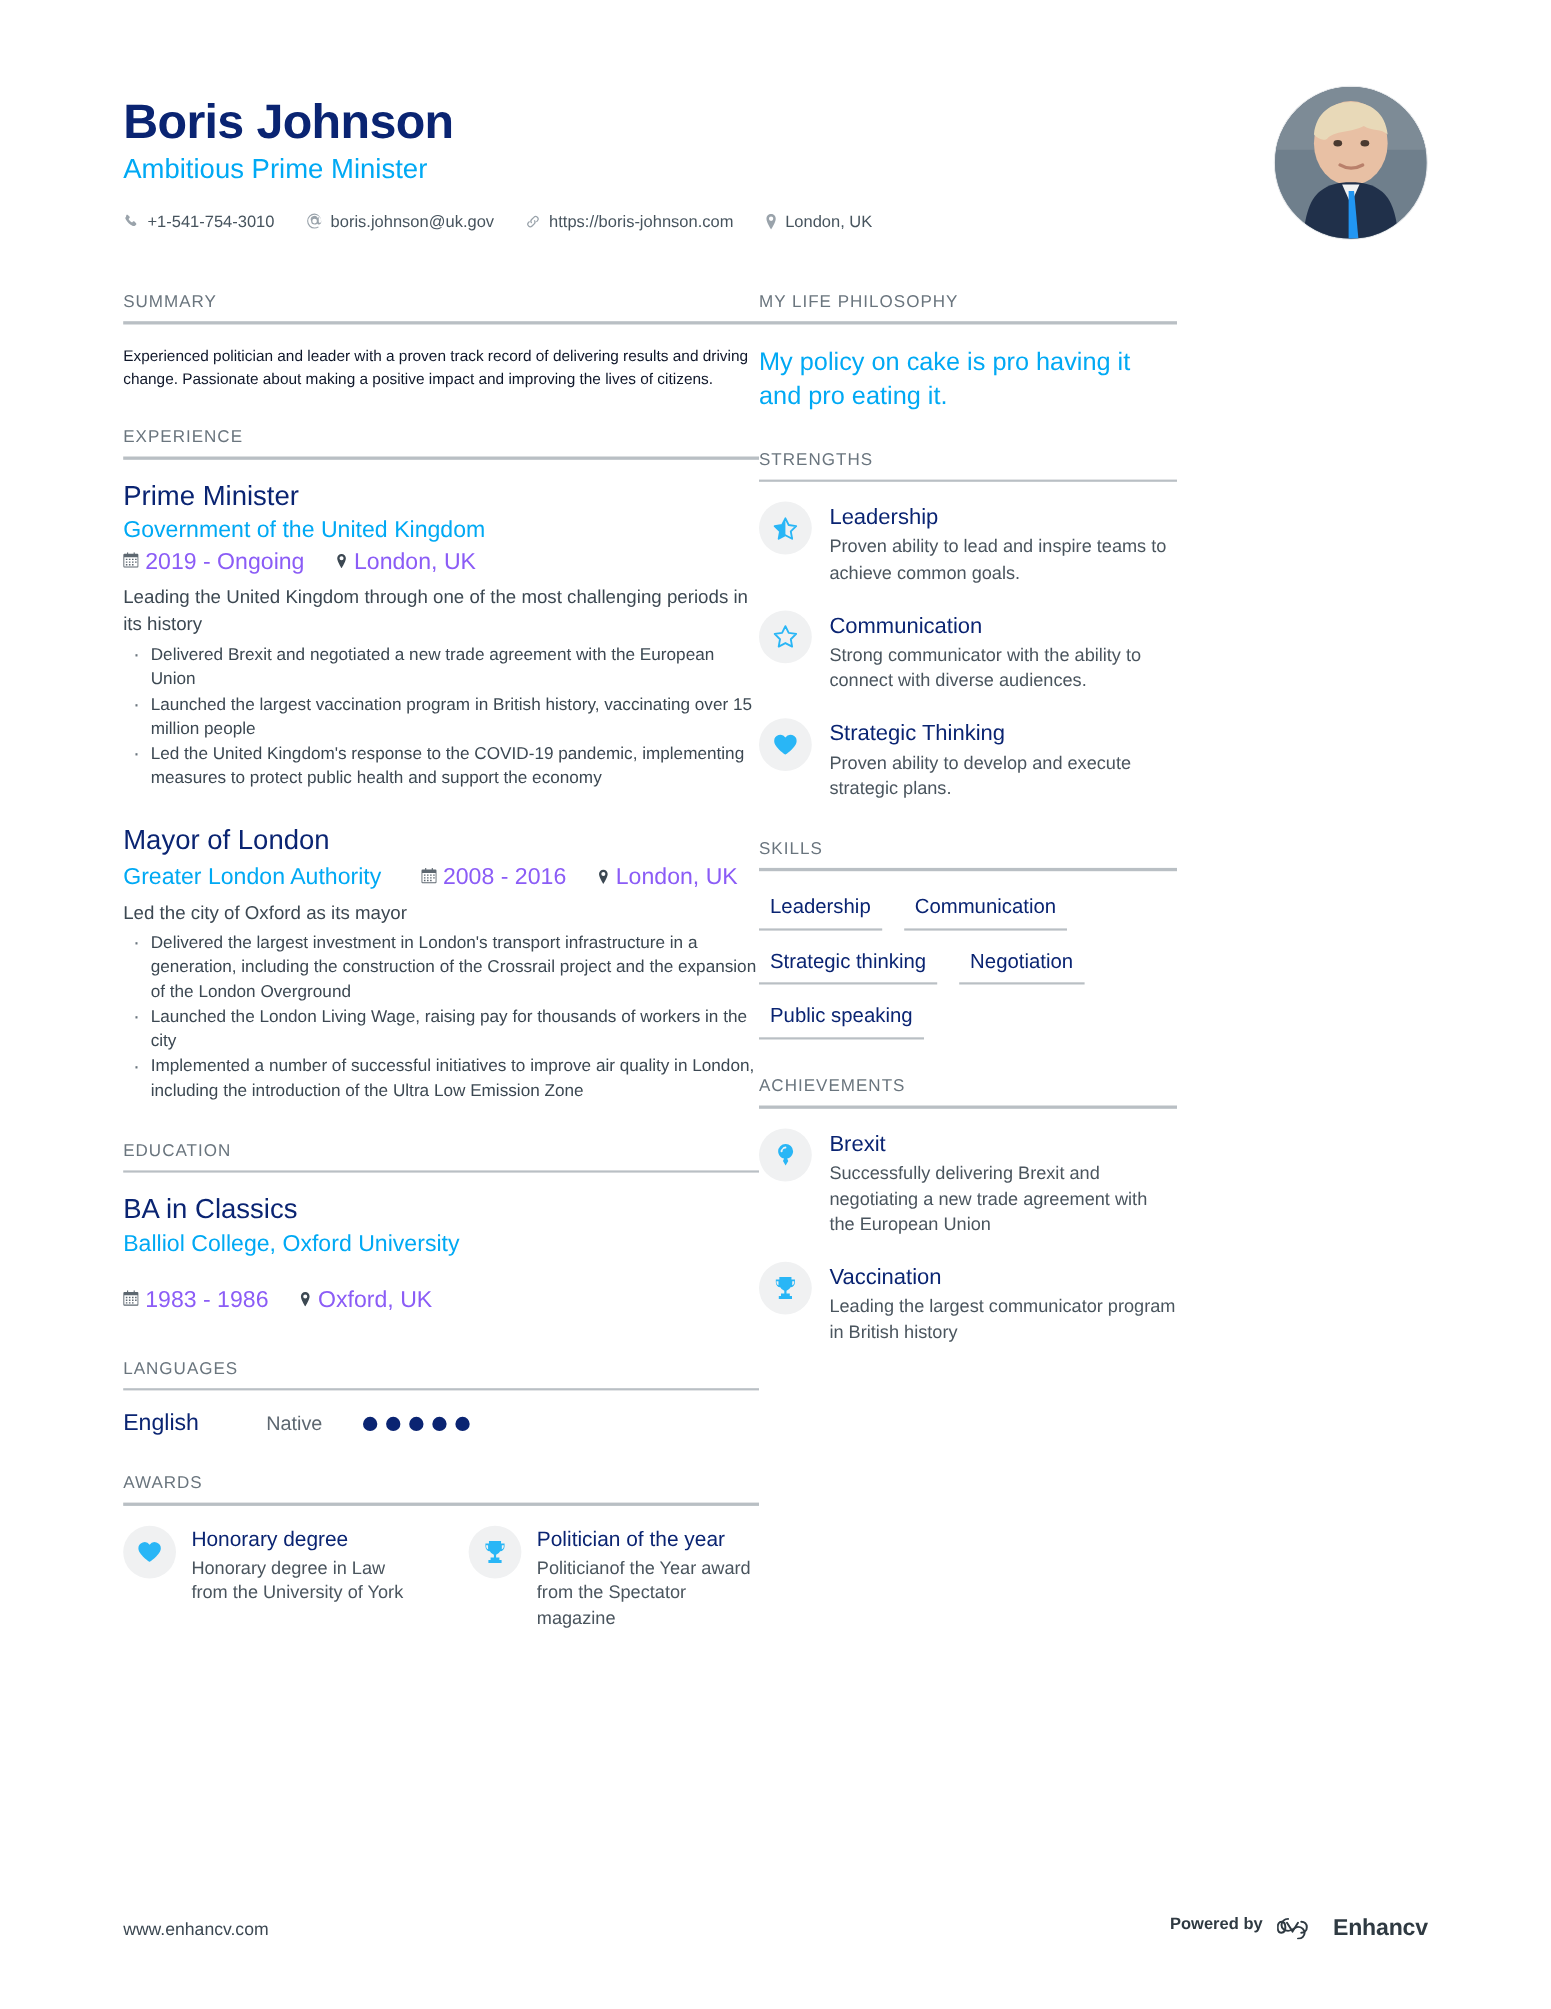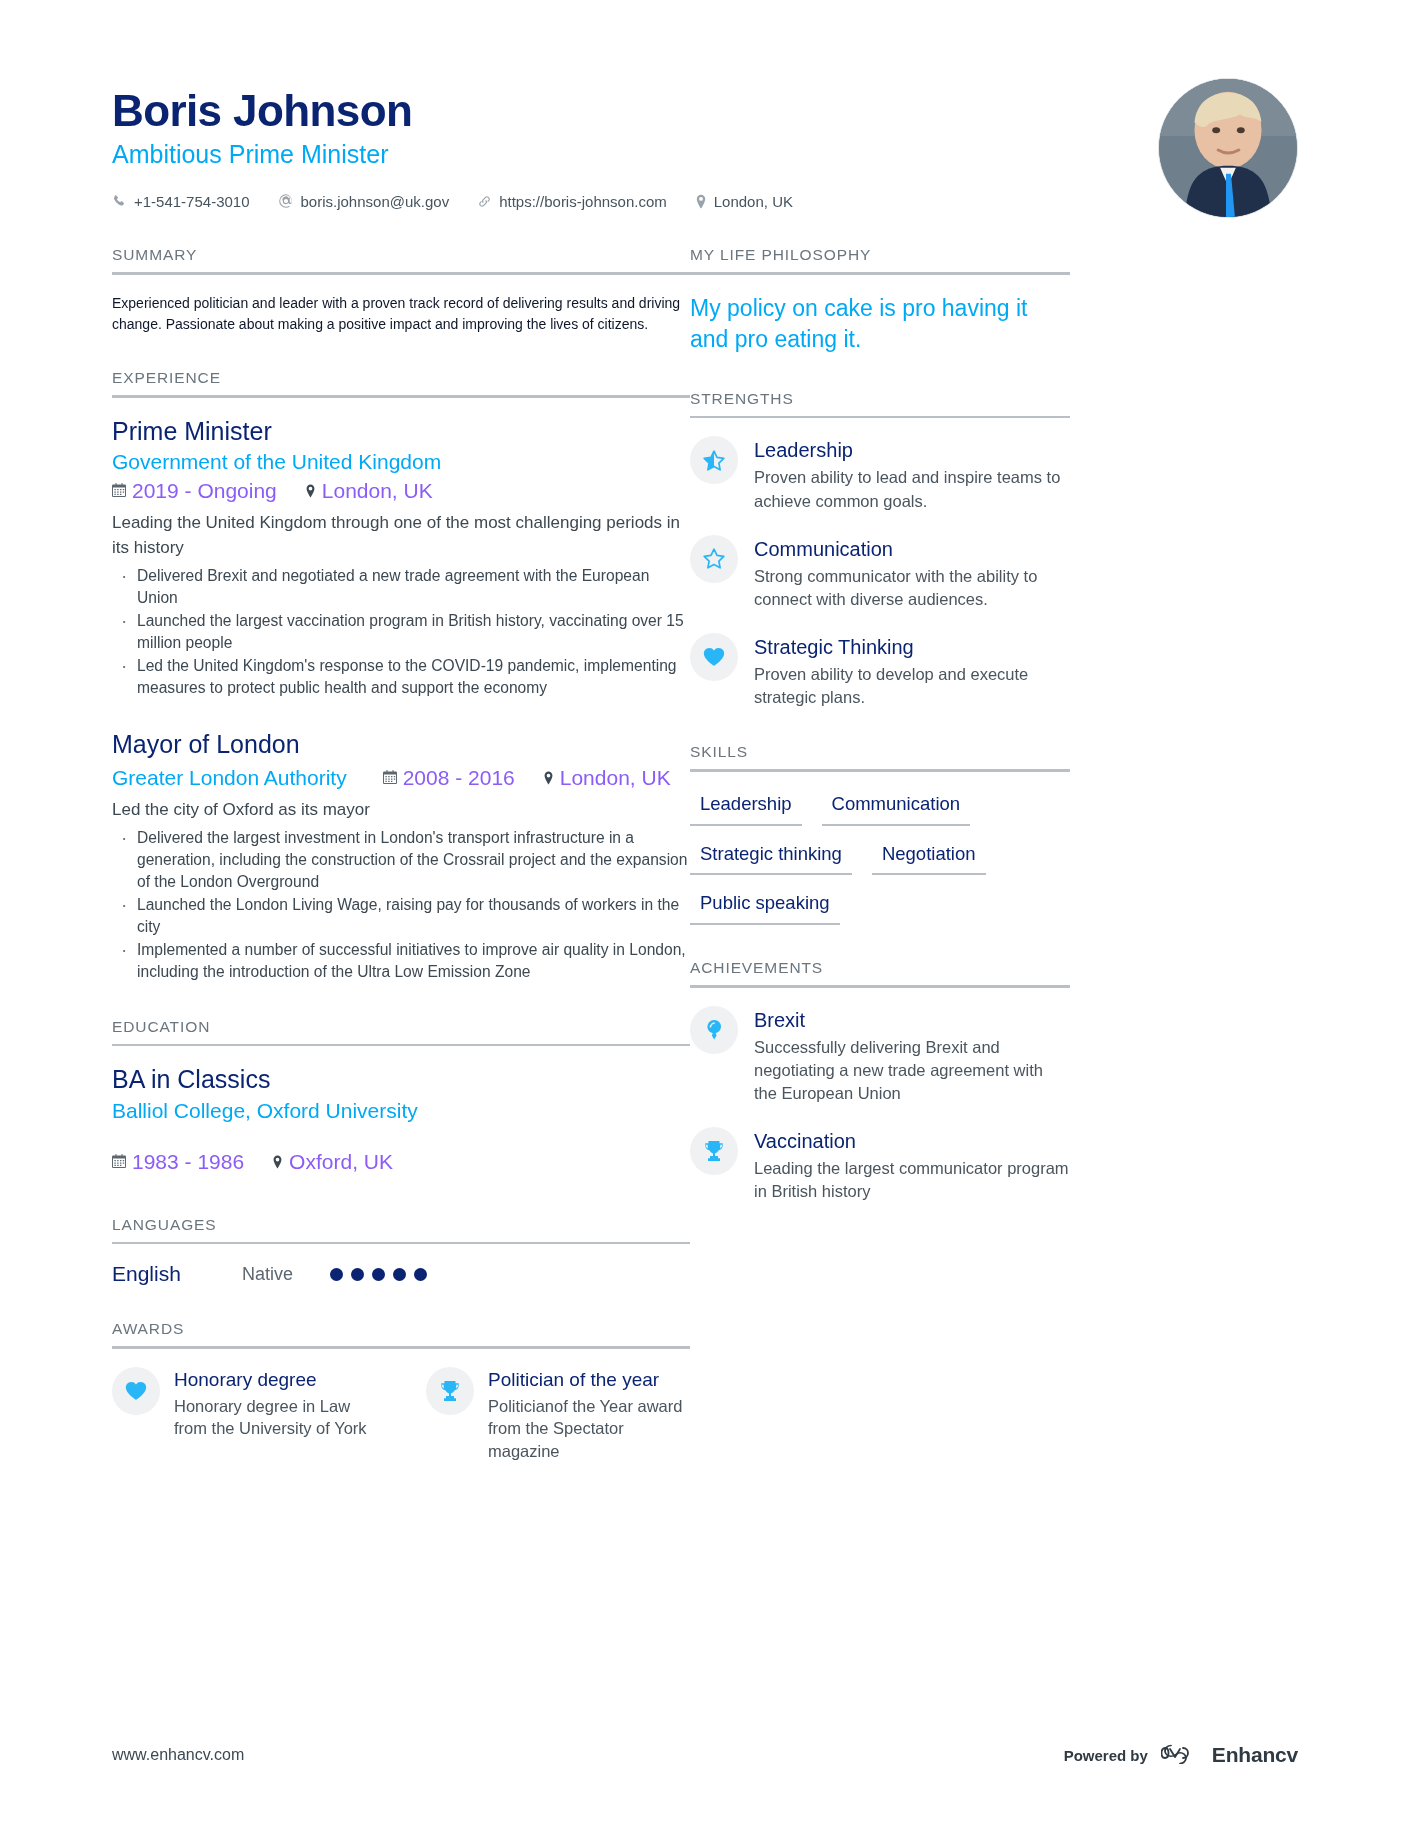--- a/index.html
+++ b/index.html
@@ -20,21 +20,21 @@
     width: 1410px;
     height: 1826px;
     padding: 78px 112px 0 112px;
   }
 
   
   .header {
     display: flex;
     justify-content: space-between;
     align-items: flex-start;
-    margin-bottom: 28px;
+    margin-bottom: 48px;
   }
   .header-left { padding-top: 8px; }
   .name {
     font-size: 44px;
     font-weight: bold;
     color: #0a2472;
     letter-spacing: -0.6px;
     line-height: 1.12;
   }
   .role {
@@ -228,21 +228,21 @@
   .footer {
     position: absolute;
     left: 112px; right: 112px;
     bottom: 58px;
     display: flex;
     align-items: center;
     justify-content: space-between;
     font-size: 16px;
     color: #3c4852;
   }
-  .powered { display: flex; align-items: center; gap: 13px; }
+  .powered { display: flex; align-items: flex-start; gap: 13px; }
   .powered-label { font-size: 15px; font-weight: bold; color: #2f3a42; }
   .brand { font-size: 21px; font-weight: bold; color: #2f3a42; letter-spacing: -0.2px; }
 </style>
 </head>
 <body>
 
 <div class="page">
 
   <div class="header">
     <div class="header-left">

